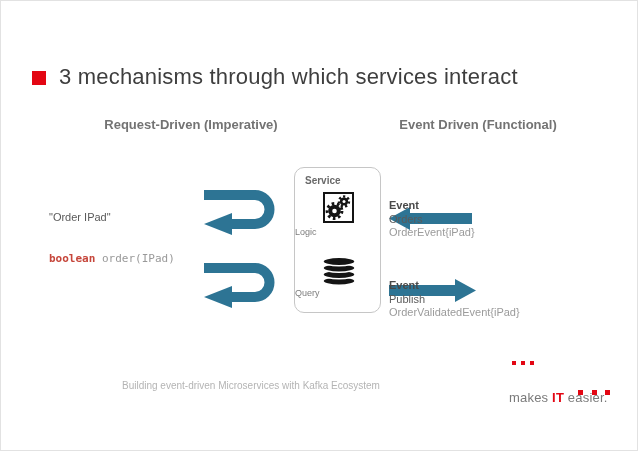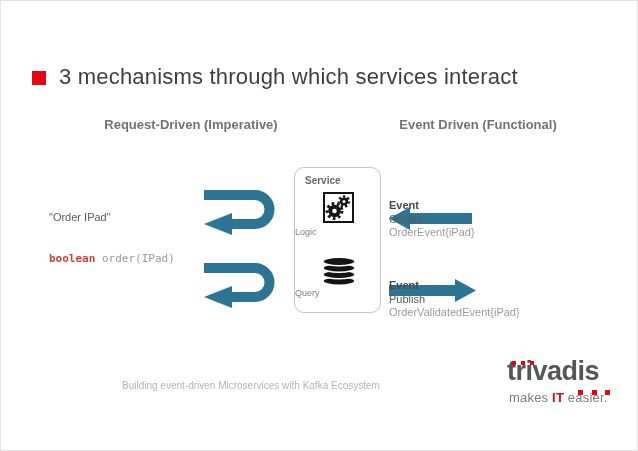--- a/index.html
+++ b/index.html
@@ -123,21 +123,20 @@
 
   <div class="abs evt-block evt-publish" style="left:388px;top:278px;">
     <div class="evt-label">Event</div>
     <div>Publish</div>
     <div class="evt-code">OrderValidatedEvent{iPad}</div>
   </div>
 
   <div class="abs footer">Building event-driven Microservices with Kafka Ecosystem</div>
 
   <div class="abs logo">
-    <div class="logo-word"><span>tri</span><span>vadis</span></div>
     <div class="logo-dot d1"></div>
     <div class="logo-dot d2"></div>
     <div class="logo-dot d3"></div>
     <div class="logo-tagline"><span>makes </span><span class="it">IT</span><span> easier.</span></div>
     <div class="logo-sq s1"></div>
     <div class="logo-sq s2"></div>
     <div class="logo-sq s3"></div>
   </div>
 
 </div>

